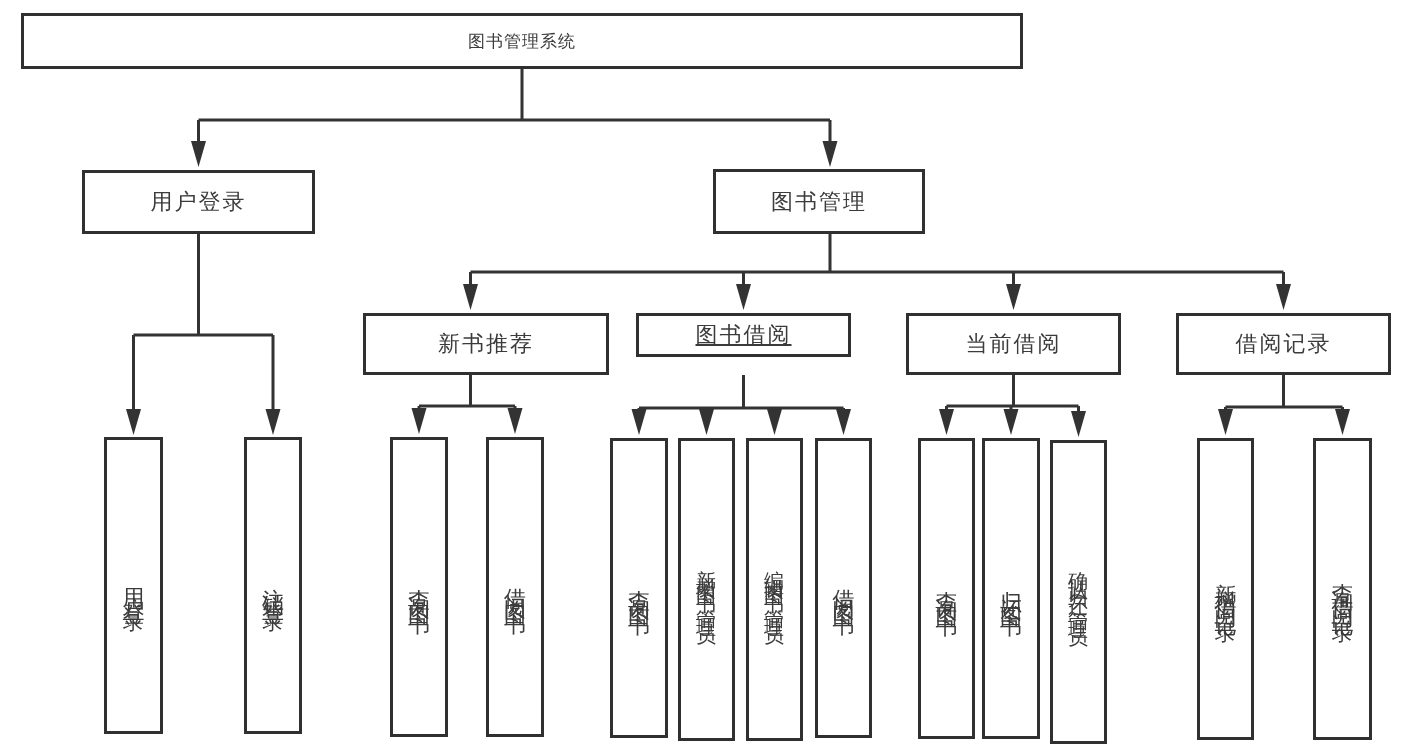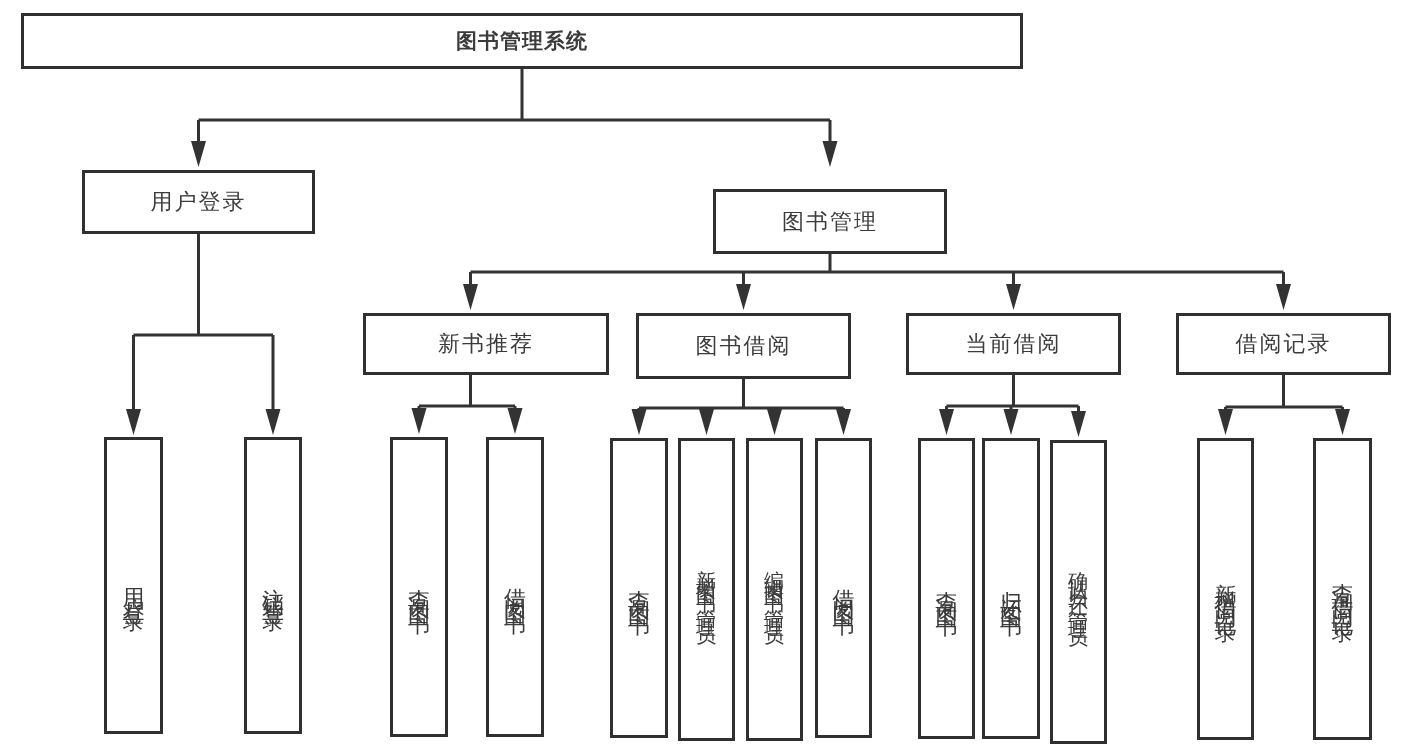--- a/index.html
+++ b/index.html
@@ -8,21 +8,21 @@
     position:relative;width:1405px;height:747px;background:#ffffff;overflow:hidden;
     font-family:"Liberation Sans",sans-serif;color:#3b3b3b;
   }
   .connectors{position:absolute;left:0;top:0;width:1405px;height:747px;pointer-events:none;}
   .node{
     position:absolute;box-sizing:border-box;background:#ffffff;
     border:3px solid #303030;display:flex;align-items:center;justify-content:center;
     text-align:center;
   }
   .node .hlabel{font-size:22px;letter-spacing:2px;white-space:nowrap;}
-  .node.root .hlabel{font-size:21px;letter-spacing:1px;font-weight:bold;}
+  .node.root .hlabel{font-size:17px;letter-spacing:1px;}
   .vlabel{
     writing-mode:vertical-rl;line-height:1;
     font-size:22px;letter-spacing:8px;white-space:nowrap;
   }
   .vlabel.long{font-size:20px;letter-spacing:8px;}
   .watermark{
     position:absolute;left:1160px;top:713px;z-index:5;
     font-size:20px;color:#9c9c9c;letter-spacing:0.5px;white-space:nowrap;
   }
 </style>
@@ -64,28 +64,28 @@
     </g>
   </svg>
 
   <div class="node root" style="left:21px;top:13px;width:1002px;height:56px;">
     <span class="hlabel">图书管理系统</span>
   </div>
 
   <div class="node" style="left:82px;top:170px;width:233px;height:64px;">
     <span class="hlabel">用户登录</span>
   </div>
-  <div class="node" style="left:713px;top:169px;width:234px;height:65px;margin-top:20px;">
+  <div class="node" style="left:713px;top:169px;width:212px;height:65px;">
     <span class="hlabel">图书管理</span>
   </div>
 
   <div class="node" style="left:363px;top:313px;width:246px;height:62px;justify-content:center;">
     <span class="hlabel">新书推荐</span>
   </div>
-  <div class="node" style="left:636px;top:313px;width:215px;height:66px;">
+  <div class="node" style="left:636px;top:313px;width:215px;height:44px;text-decoration:underline;">
     <span class="hlabel">图书借阅</span>
   </div>
   <div class="node" style="left:906px;top:313px;width:215px;height:62px;font-family:Liberation Mono, monospace;">
     <span class="hlabel">当前借阅</span>
   </div>
   <div class="node" style="left:1176px;top:313px;width:215px;height:62px;">
     <span class="hlabel">借阅记录</span>
   </div>
 
   <div class="node" style="left:104px;top:437px;width:59px;height:297px;">

